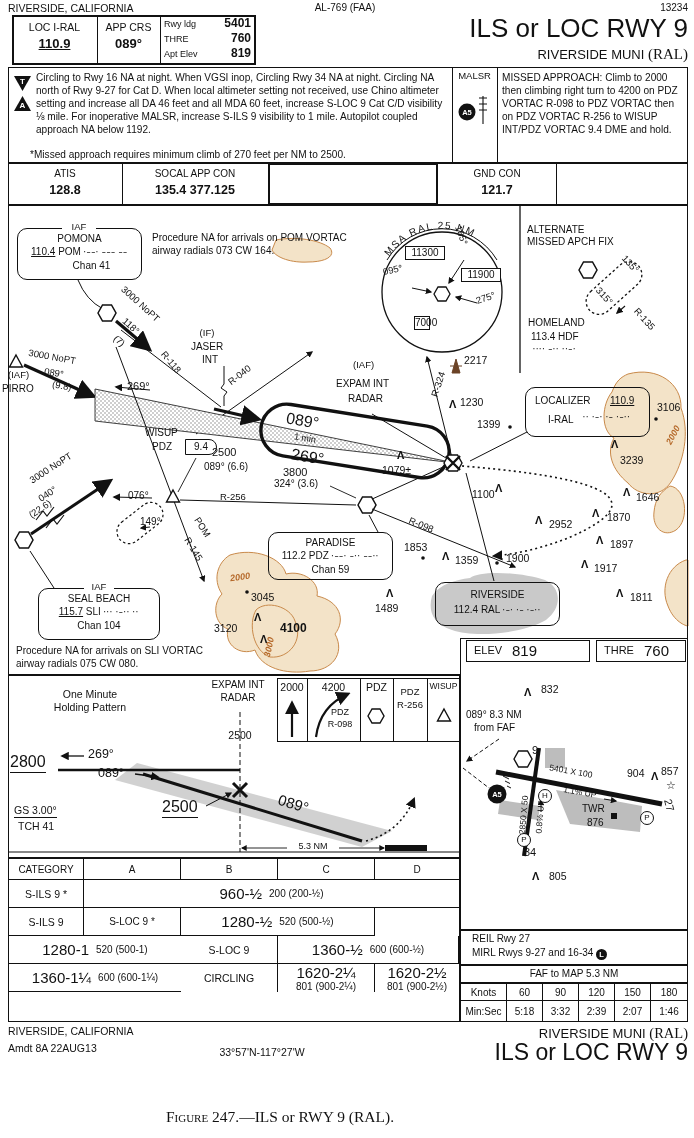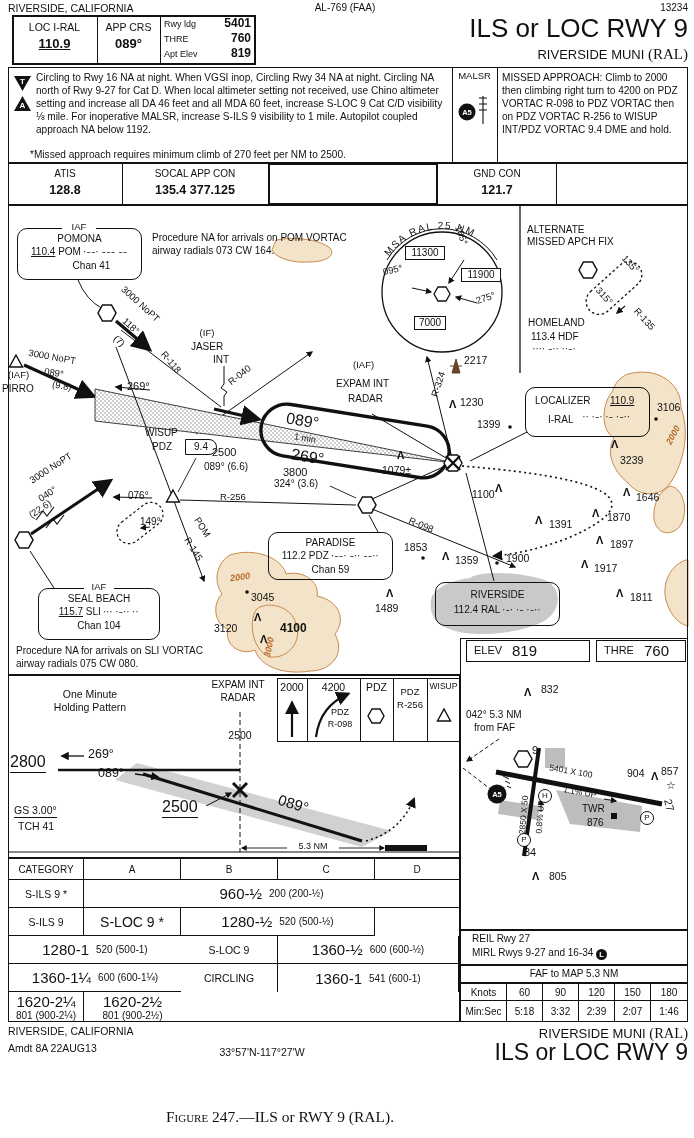--- a/index.html
+++ b/index.html
@@ -222,21 +222,21 @@
   <div class="rbx" style="left:17px;top:228px;width:125px;height:52px"></div>
   <div class="t f95 c" style="left:62px;top:222px;width:34px;background:#fff">IAF</div>
   <div class="t f10 c" style="left:17px;top:233px;width:125px">POMONA</div>
   <div class="t f10 c" style="left:17px;top:246px;width:125px"><span class="u">110.4</span> <span>POM</span> <span class="mor">·––· ––– ––</span></div>
   <div class="t f10 c" style="left:17px;top:260px;width:149px">Chan 41</div>
   <div class="t f10" style="left:152px;top:232px">Procedure NA for arrivals on POM VORTAC</div>
   <div class="t f10" style="left:152px;top:245px">airway radials 073 CW 164.</div>
 
   <div class="t f10 c" style="left:405px;top:246px;width:40px;border:1px solid #111;background:#fff">11300</div>
   <div class="t f10 c" style="left:461px;top:268px;width:40px;border:1px solid #111;background:#fff">11900</div>
-  <div class="t f10 c" style="left:414px;top:316px;width:32px;border:1px solid #111;background:#fff">7000</div>
+  <div class="t f10 c" style="left:414px;top:316px;width:16px;border:1px solid #111;background:#fff">7000</div>
   <div class="t f95" style="left:383px;top:265px;transform:rotate(-12deg)">095°</div>
   <div class="t f95" style="left:451px;top:230px;transform:rotate(70deg)">185°</div>
   <div class="t f95" style="left:476px;top:293px;transform:rotate(-18deg)">275°</div>
 
   <div class="t f10" style="left:527px;top:224px">ALTERNATE</div>
   <div class="t f10" style="left:527px;top:236px">MISSED APCH FIX</div>
   <div class="t f95" style="left:620px;top:259px;transform:rotate(48deg)">135°</div>
   <div class="t f95" style="left:594px;top:291px;transform:rotate(48deg)">315°</div>
   <div class="t f95" style="left:631px;top:314px;transform:rotate(48deg)">R-135</div>
   <div class="t f10" style="left:528px;top:317px">HOMELAND</div>
@@ -245,21 +245,21 @@
 
   <div class="t f95" style="left:116px;top:299px;transform:rotate(42deg)">3000 NoPT</div>
   <div class="t f95" style="left:121px;top:321px;transform:rotate(42deg)">118°</div>
   <div class="t f95" style="left:113px;top:336px;transform:rotate(42deg)">(7)</div>
   <div class="t f95" style="left:158px;top:357px;transform:rotate(50deg)">R-118</div>
   <div class="t f95" style="left:227px;top:370px;transform:rotate(-38deg)">R-040</div>
   <div class="t f95" style="left:426px;top:379px;transform:rotate(-72deg)">R-324</div>
 
   <div class="t f95 c" style="left:193px;top:328px;width:28px">(IF)</div>
   <div class="t f10 c" style="left:187px;top:341px;width:40px">JASER</div>
-  <div class="t f10 c" style="left:207px;top:354px;width:28px">INT</div>
+  <div class="t f10 c" style="left:196px;top:354px;width:28px">INT</div>
   <div class="t f95" style="left:353px;top:360px">(IAF)</div>
   <div class="t f10" style="left:336px;top:378px">EXPAM INT</div>
   <div class="t f10" style="left:348px;top:393px">RADAR</div>
 
   <div class="t f95" style="left:8px;top:370px">(IAF)</div>
   <div class="t f10" style="left:2px;top:383px">PIRRO</div>
   <div class="t f95" style="left:28px;top:352px;transform:rotate(10deg)">3000 NoPT</div>
   <div class="t f95" style="left:44px;top:368px;transform:rotate(10deg)">089°</div>
   <div class="t f95" style="left:52px;top:381px;transform:rotate(10deg)">(9.8)</div>
   <div class="t f11" style="left:127px;top:380px">269°</div>
@@ -317,21 +317,21 @@
   <div class="t f105" style="left:657px;top:401px">3106</div>
   <span class="lam" style="left:611px;top:439px"></span>
     <div class="t f105" style="left:620px;top:454px">3239</div>
   <span class="lam" style="left:397px;top:450px"></span>
     <div class="t f105" style="left:382px;top:464px">1079±</div>
   <span class="lam" style="left:495px;top:483px"></span>
     <div class="t f105" style="left:472px;top:488px">1100</div>
   <span class="lam" style="left:623px;top:487px"></span>
     <div class="t f105" style="left:636px;top:491px">1646</div>
   <span class="lam" style="left:535px;top:515px"></span>
-    <div class="t f105" style="left:549px;top:518px">1391</div>
+    <div class="t f105" style="left:549px;top:518px">2952</div>
   <span class="lam" style="left:592px;top:508px"></span>
     <div class="t f105" style="left:607px;top:511px">1870</div>
   <div class="t f105" style="left:404px;top:541px">1853</div>
   <div class="t f105" style="left:506px;top:552px">1900</div>
   <span class="lam" style="left:596px;top:535px"></span>
     <div class="t f105" style="left:610px;top:538px">1897</div>
   <span class="lam" style="left:581px;top:559px"></span>
     <div class="t f105" style="left:594px;top:562px">1917</div>
   <span class="lam" style="left:442px;top:551px"></span>
     <div class="t f105" style="left:455px;top:554px">1359</div>
@@ -377,21 +377,21 @@
   <div class="t f9 c" style="left:287px;top:841px;width:52px;background:#fff">5.3 NM</div>
 
   <div class="bx" style="left:466px;top:640px;width:124px;height:22px;background:#fff"></div>
   <div class="bx" style="left:596px;top:640px;width:90px;height:22px;background:#fff"></div>
   <div class="t f11" style="left:474px;top:644px">ELEV</div>
   <div class="t f15" style="left:512px;top:642px">819</div>
   <div class="t f11" style="left:604px;top:644px">THRE</div>
   <div class="t f15" style="left:644px;top:642px">760</div>
   <span class="lam" style="left:524px;top:687px"></span>
     <div class="t f105" style="left:541px;top:683px">832</div>
-  <div class="t f10" style="left:466px;top:709px">042° 5.3 NM</div>
+  <div class="t f10" style="left:466px;top:709px">089° 8.3 NM</div>
   <div class="t f10" style="left:474px;top:722px">from FAF</div>
   <div class="t f11" style="left:532px;top:744px">9</div>
   <div class="t f8" style="left:549px;top:767px;transform:rotate(10deg)">5401 X 100</div>
   <div class="t f8" style="left:563px;top:788px;transform:rotate(10deg)">1.1% UP</div>
   <div class="t f8" style="left:505px;top:810px;transform:rotate(-85deg)">2850 X 50</div>
   <div class="t f8" style="left:524px;top:812px;transform:rotate(-85deg)">0.8% UP</div>
   <div class="t f11" style="left:524px;top:846px">34</div>
   <div class="t f11" style="left:663px;top:799px;transform:rotate(75deg)">27</div>
   <div class="t f10" style="left:582px;top:803px">TWR</div>
   <div class="t f10" style="left:587px;top:817px">876</div>
@@ -433,45 +433,41 @@
     <div class="last" style="font-size:10px">D</div>
 
     <div style="font-size:10.5px">S-ILS 9 *</div>
     <div class="last" style="grid-column:span 4">
         <span class="mval">960-½</span>
         <span class="mmin">200 (200-½)</span>
       </div>
 
     <div style="font-size:10.5px">S-ILS 9</div>
 
-    <div style="font-size:14px">S-LOC 9 *</div>
+    <div style="font-size:10px">S-LOC 9 *</div>
     <div style="grid-column:span 2">
         <span class="mval">1280-½</span>
         <span class="mmin">520 (500-½)</span>
       </div>
     <div class="last" style="grid-column:span 2">
         <span class="mval">1280-1</span>
         <span class="mmin">520 (500-1)</span>
       </div>
 
     <div style="font-size:10.5px">S-LOC 9</div>
     <div style="grid-column:span 2">
         <span class="mval">1360-½</span>
         <span class="mmin">600 (600-½)</span>
       </div>
     <div class="last" style="grid-column:span 2">
         <span class="mval">1360-1¼</span>
         <span class="mmin">600 (600-1¼)</span>
       </div>
 
     <div class="bot" style="font-size:10.5px">CIRCLING</div>
-    <div class="bot" style="grid-column:span 2">
-        <span class="mval">1360-1</span>
-        <span class="mmin">541 (600-1)</span>
-      </div>
     <div class="bot" style="flex-direction:column;gap:0">
         <span class="mval">1620-2¼</span>
         <span class="mmin">801 (900-2¼)</span>
       </div>
     <div class="bot last" style="flex-direction:column;gap:0">
         <span class="mval">1620-2½</span>
         <span class="mmin">801 (900-2½)</span>
       </div>
   </div>
 

